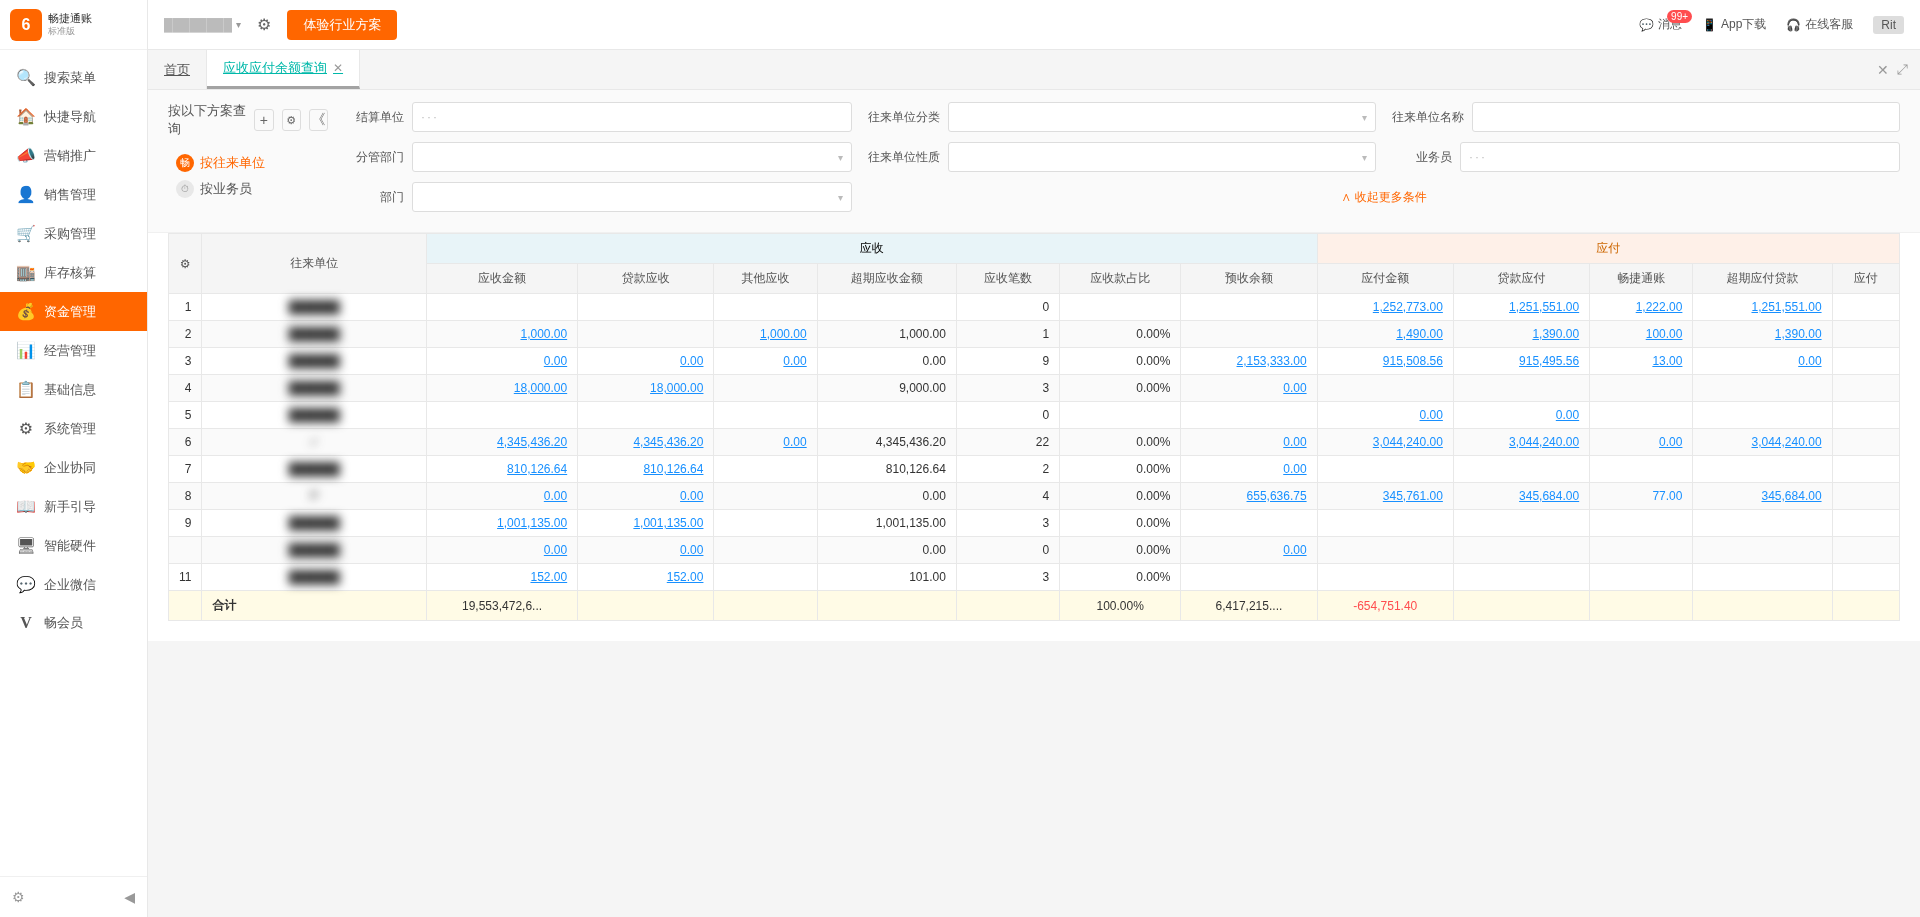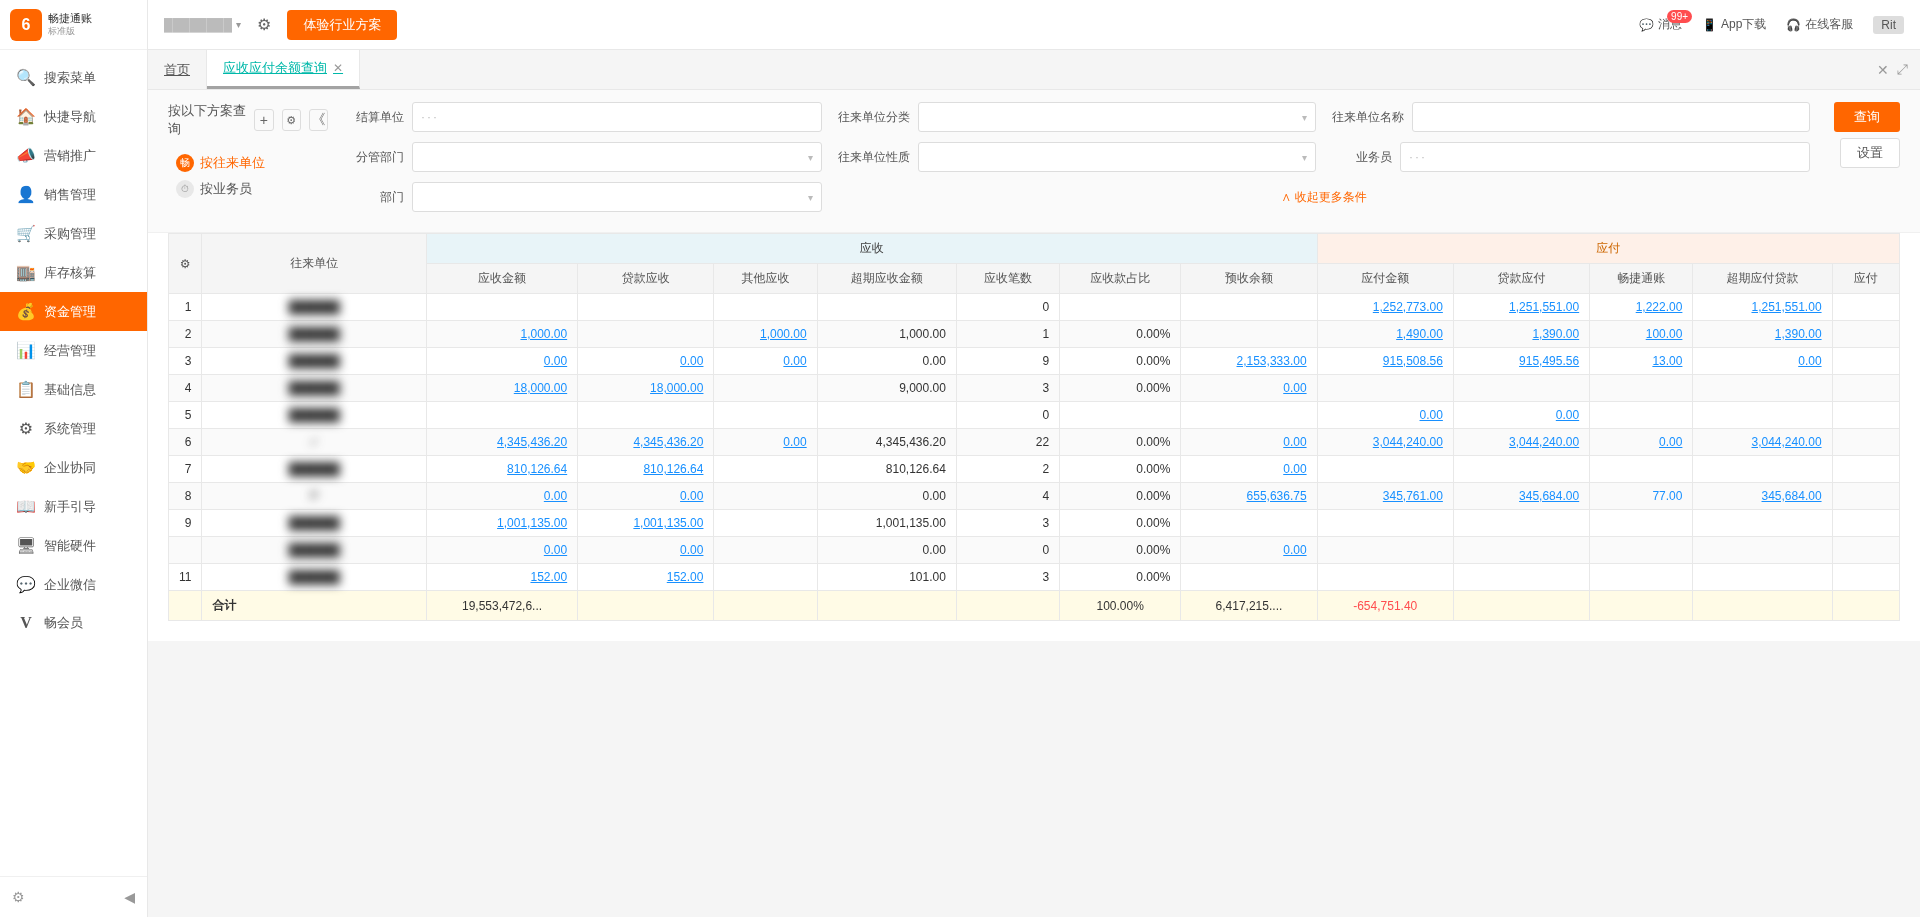--- a/index.html
+++ b/index.html
@@ -294,37 +294,33 @@
                     </div>
                   </div>
                   <div style="grid-column:2/4; display:flex; align-items:center; justify-content:center;">
                     <div class="filter-collapse">
                       <span>∧ </span>
                       <span>收起更多条件</span>
                     </div>
                   </div>
                 </div>
               </div>
-              <div class="query-actions">
-                <button class="query-btn">查询</button>
-                <button class="setting-btn">设置</button>
-              </div>
             </div>
           </div>
         </div>
 
         <div class="table-container">
           <table class="data-table">
             <thead>
               <tr>
                 <th rowspan="2" class="table-gear">
                   <span>⚙</span>
                 </th>
                 <th rowspan="2" class="col-partner">往来单位</th>
-                <th colspan="7" style="background:#e8f4f8; color:#404040;">应收</th>
+                <th colspan="7" style="background:#e8f4f8; color:#000000;">应收</th>
                 <th colspan="5" style="background:#fef0e8; color:#cc6600;">应付</th>
               </tr>
               <tr>
                 <th>应收金额</th>
                 <th>贷款应收</th>
                 <th>其他应收</th>
                 <th>超期应收金额</th>
                 <th>应收笔数</th>
                 <th>应收款占比</th>
                 <th>预收余额</th>

